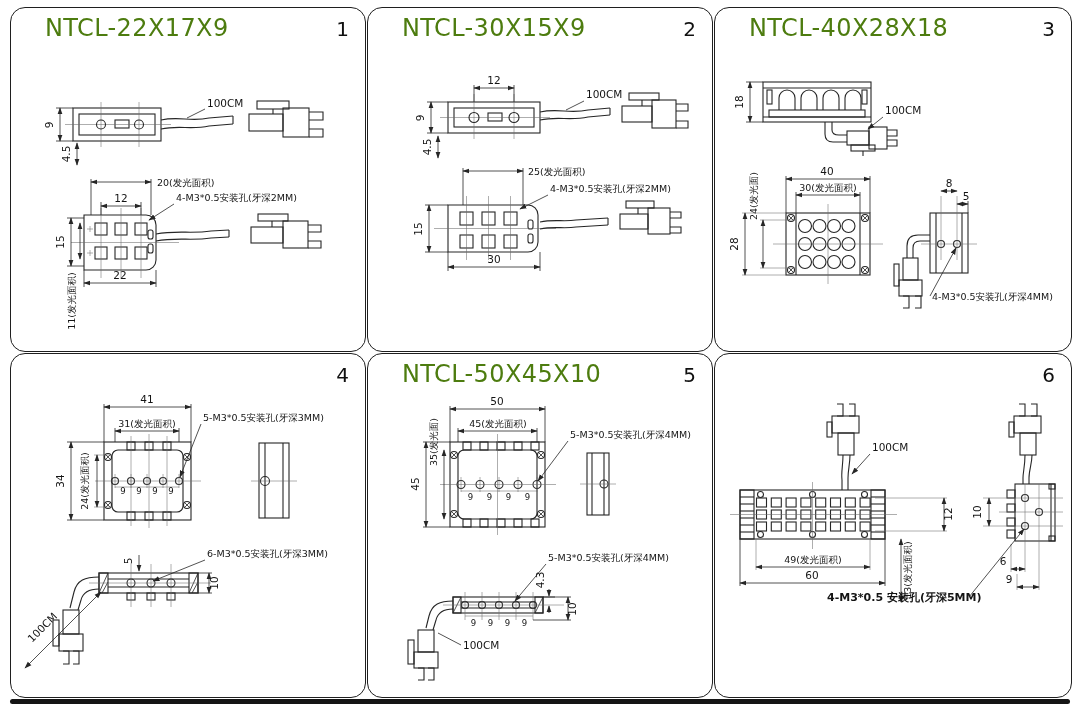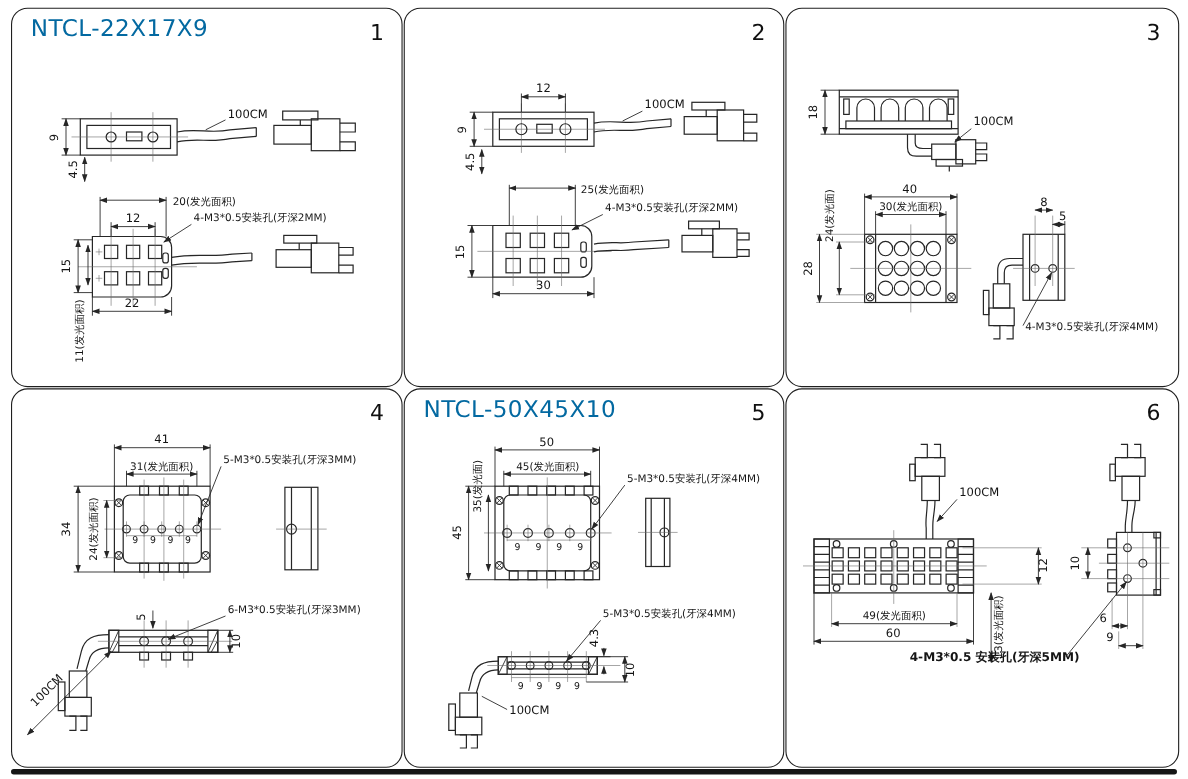--- a/index.html
+++ b/index.html
@@ -1,21 +1,21 @@
 <!DOCTYPE html>
 <html><head>
 <meta charset="utf-8">
 <style>
   html,body{margin:0;padding:0;background:#fff;}
   body{width:1080px;height:708px;overflow:hidden;
        font-family:"DejaVu Sans","Liberation Sans",sans-serif;}
   .sheet{position:relative;width:1080px;height:708px;background:#fff;}
   .panel{position:absolute;background:#fff;border:1.7px solid #1f1f1f;border-radius:15px;}
-  .ptitle{position:absolute;left:17px;top:6px;font-size:21px;font-weight:500;
-          letter-spacing:.4px;color:#0369a1;white-space:nowrap;}
+  .ptitle{position:absolute;left:34px;top:6px;font-size:24px;font-weight:500;
+          letter-spacing:.4px;color:#4d7c0f;white-space:nowrap;}
   .pnum{position:absolute;right:16px;top:9px;font-size:20px;color:#101010;}
   .panel svg{position:absolute;left:0;top:0;width:100%;height:100%;}
   svg text{font-family:"DejaVu Sans","Liberation Sans",sans-serif;font-size:10.5px;fill:#141414;}
   svg text.t9{font-size:8.5px;}
   svg text.t10{font-size:9.5px;}
   svg text.bd{font-weight:700;font-size:11px;}
   .s{stroke:#262626;stroke-width:1.1;fill:none;}
   .cl{stroke:#6b6b6b;stroke-width:.55;fill:none;}
   .dm{stroke:#262626;stroke-width:.8;fill:none;}
   .bottom-bar{position:absolute;left:10px;top:699px;width:1060px;height:5px;
@@ -233,20 +233,21 @@
       </g>
       <g>
         <rect class="s" x="258" y="193" width="28" height="7"></rect>
           <line class="s" x1="270" y1="200" x2="270" y2="206"></line>
         <rect class="s" x="252" y="206" width="28" height="15"></rect>
         <rect class="s" x="280" y="200" width="22" height="26"></rect>
         <path class="s" d="M302,204 h11 v6 h-11"></path>
           <path class="s" d="M302,219 h11 v6 h-11"></path>
       </g>
     </svg>
+    <span class="ptitle">NTCL-30X15X9</span>
     <span class="pnum">2</span>
   </div>
 
   <div class="panel" style="left:714px;top:7px;width:356px;height:343px">
     <svg viewBox="0 0 356 343">
       <defs>
           <marker id="m3" viewBox="0 0 10 10" refX="9" refY="5" markerWidth="9" markerHeight="9" orient="auto-start-reverse">
             <path d="M0,1.5 L10,5 L0,8.5 z" fill="#262626"></path>
           </marker>
         </defs>
@@ -367,20 +368,21 @@
         <path class="s" d="M215,233 L205,233 Q198,233 198,240 L198,250"></path>
       </g>
       <g>
         <rect class="s" x="188" y="250" width="15" height="22"></rect>
         <rect class="s" x="184" y="272" width="23" height="16"></rect>
         <path class="s" d="M188,288 h6 v12 h-6"></path>
           <path class="s" d="M200,288 h6 v12 h-6"></path>
         <rect class="s" x="179" y="256" width="5" height="22"></rect>
       </g>
     </svg>
+    <span class="ptitle">NTCL-40X28X18</span>
     <span class="pnum">3</span>
   </div>
 
   <div class="panel" style="left:10px;top:353px;width:354px;height:343px">
     <svg viewBox="0 0 354 343">
       <defs>
           <marker id="m4" viewBox="0 0 10 10" refX="9" refY="5" markerWidth="9" markerHeight="9" orient="auto-start-reverse">
             <path d="M0,1.5 L10,5 L0,8.5 z" fill="#262626"></path>
           </marker>
         </defs>

